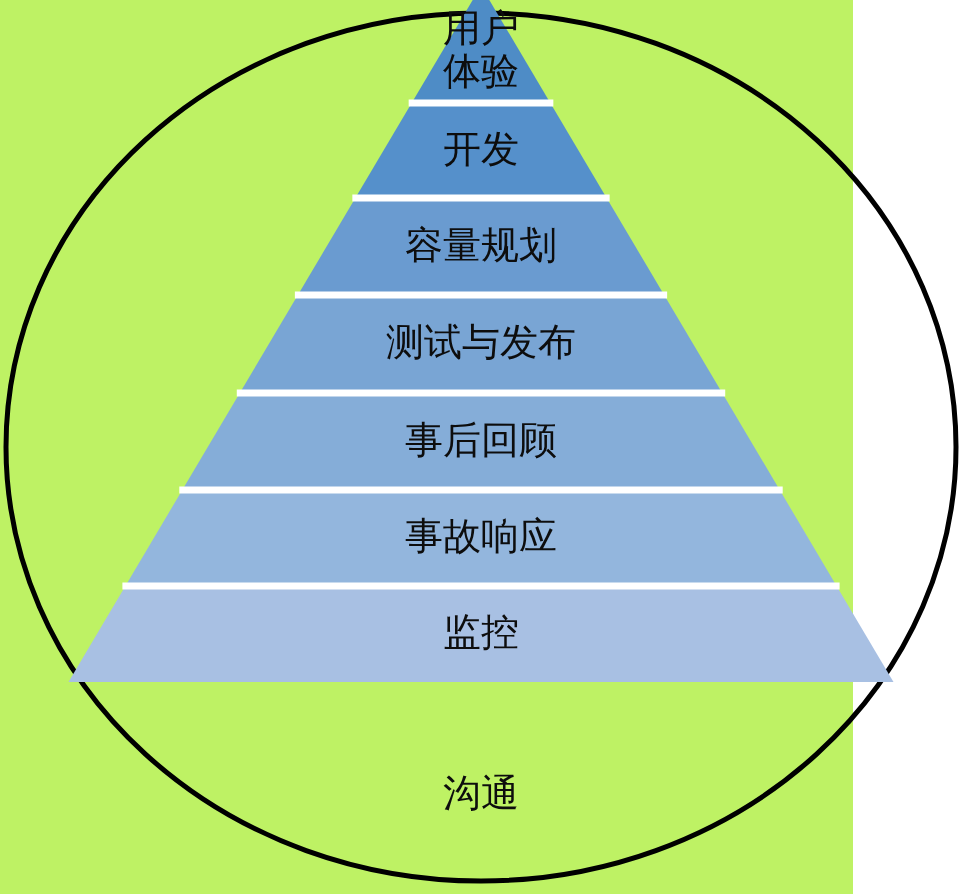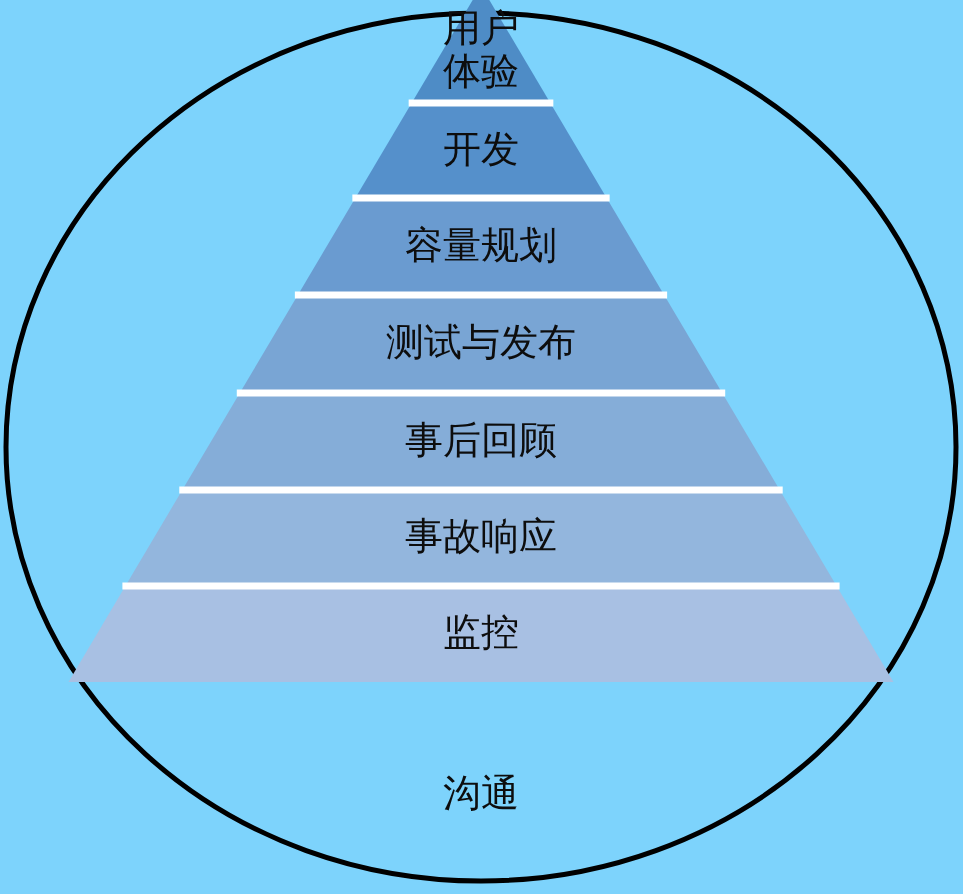--- a/index.html
+++ b/index.html
@@ -8,23 +8,23 @@
     background: #ffffff;
   }
   body {
     width: 963px;
     height: 894px;
     overflow: hidden;
     font-family: "DejaVu Sans", "Liberation Sans", sans-serif;
   }
   #stage {
     position: relative;
-    width: 963px;
+    width: 853px;
     height: 894px;
-    background: #7dd3fc;
+    background: #bef264;
   }
   #diagram-svg {
     position: absolute;
     left: 0;
     top: 0;
     width: 963px;
     height: 894px;
     display: block;
   }
   .layer-label {

